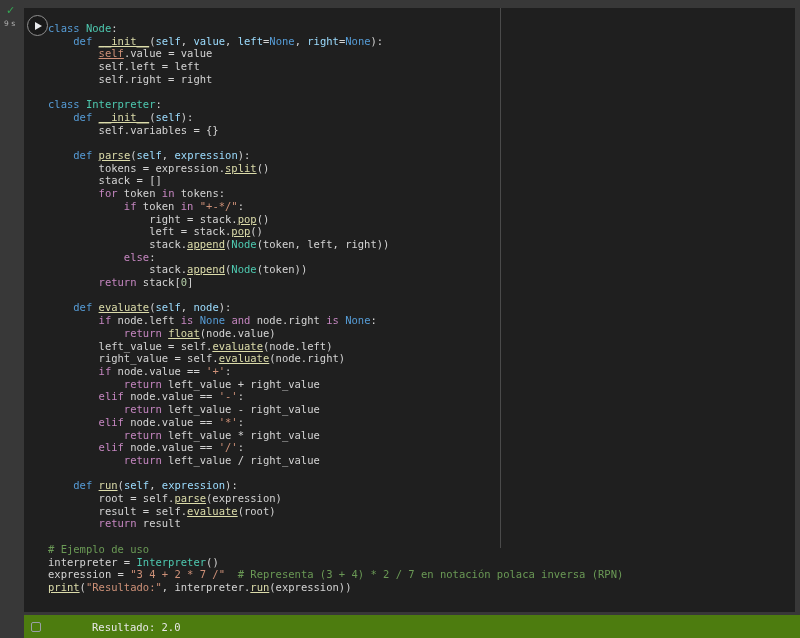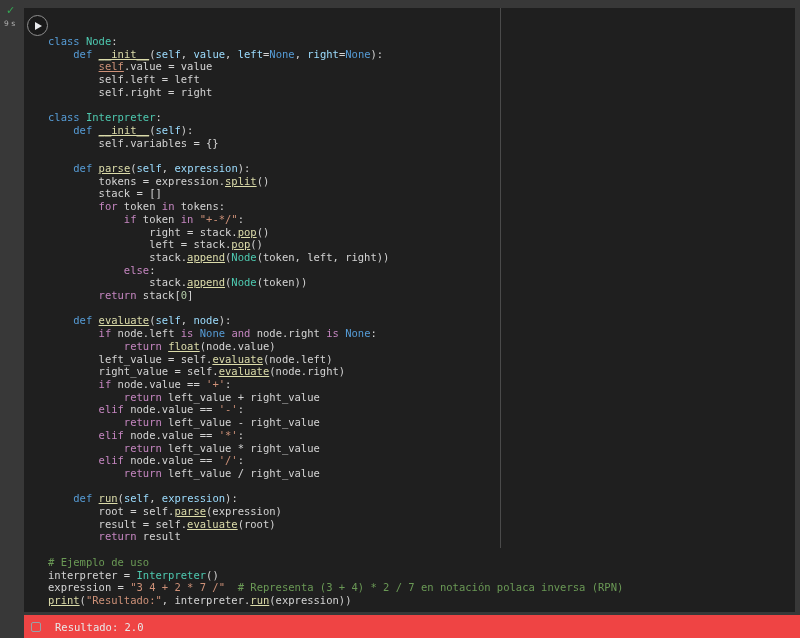--- a/index.html
+++ b/index.html
@@ -38,35 +38,35 @@
     border-top:4.5px solid transparent;
     border-bottom:4.5px solid transparent;
   }
   .ruler {
     position:absolute; left:476px; top:0; width:1px; height:540px;
     background:#4a4a4a;
   }
   .code {
     position:absolute; left:24px; top:14px;
     font-size:10.5px; line-height:12.7px;
-    white-space:pre; color:#d4d4d4; cursor:text;margin-top:13px;
+    white-space:pre; color:#d4d4d4; cursor:text;
   }
   .tok-kw    { color:#569cd6; }
   .tok-ctrl  { color:#c586c0; }
   .tok-cls   { color:#4ec9b0; }
   .tok-fn    { color:#dcdcaa;text-decoration:underline; }
   .tok-str   { color:#ce9178; }
   .tok-com   { color:#6a9955; }
   .tok-num   { color:#b5cea8; }
   .tok-param { color:#9cdcfe; }
   .tok-plain { color:#d4d4d4; }
   .tok-selfu { color:#ce9178; text-decoration:underline; }
   .output-row {
     position:absolute; left:24px; top:615px; width:776px; height:23px;
-    background:#ef4444; display:flex; align-items:center;
+    background:#4d7c0f; display:flex; align-items:center;gap:37px;
   }
   .out-icon {
     width:10px; height:10px; margin-left:7px;
     border:1px solid #9aa0a6; border-radius:2px;
   }
   .out-text {
     margin-left:14px; font-size:10.5px; color:#e8e8e8;
   }
 </style>
 </head>

